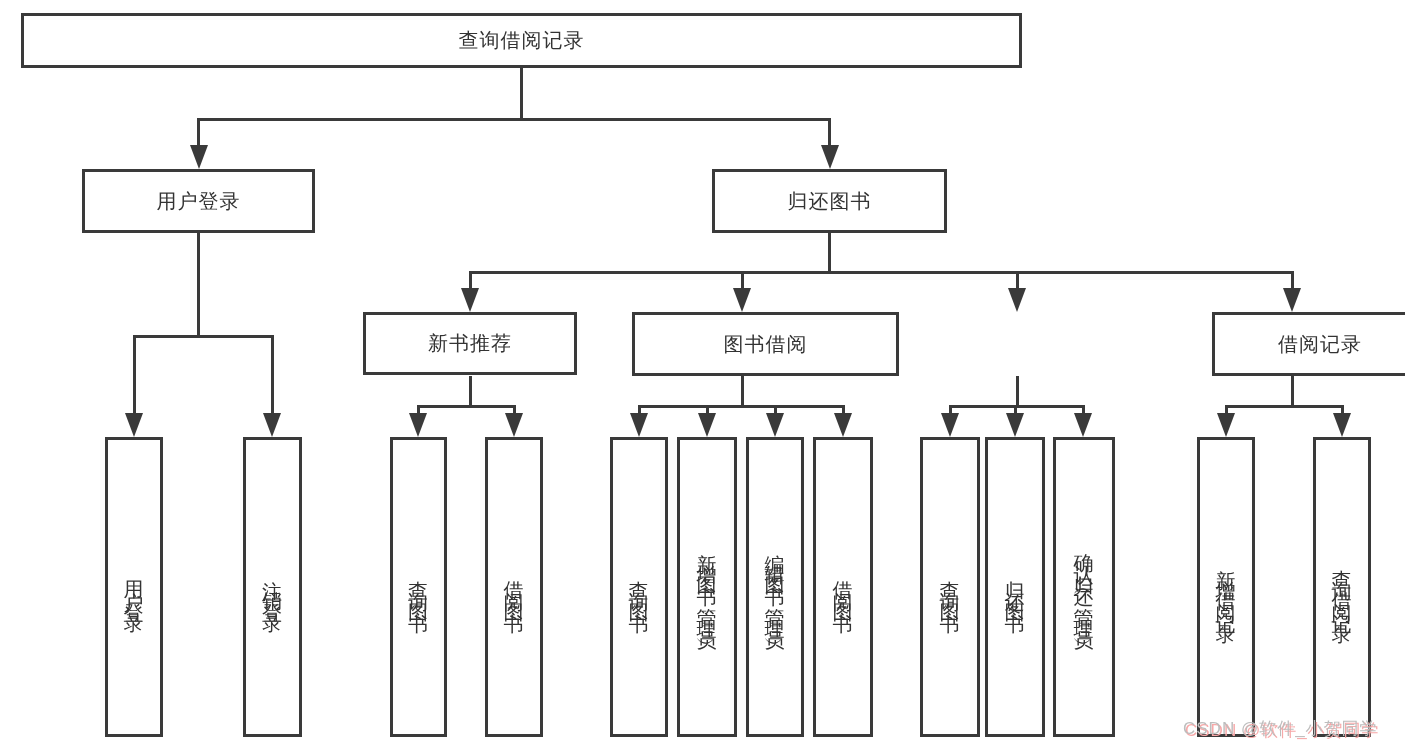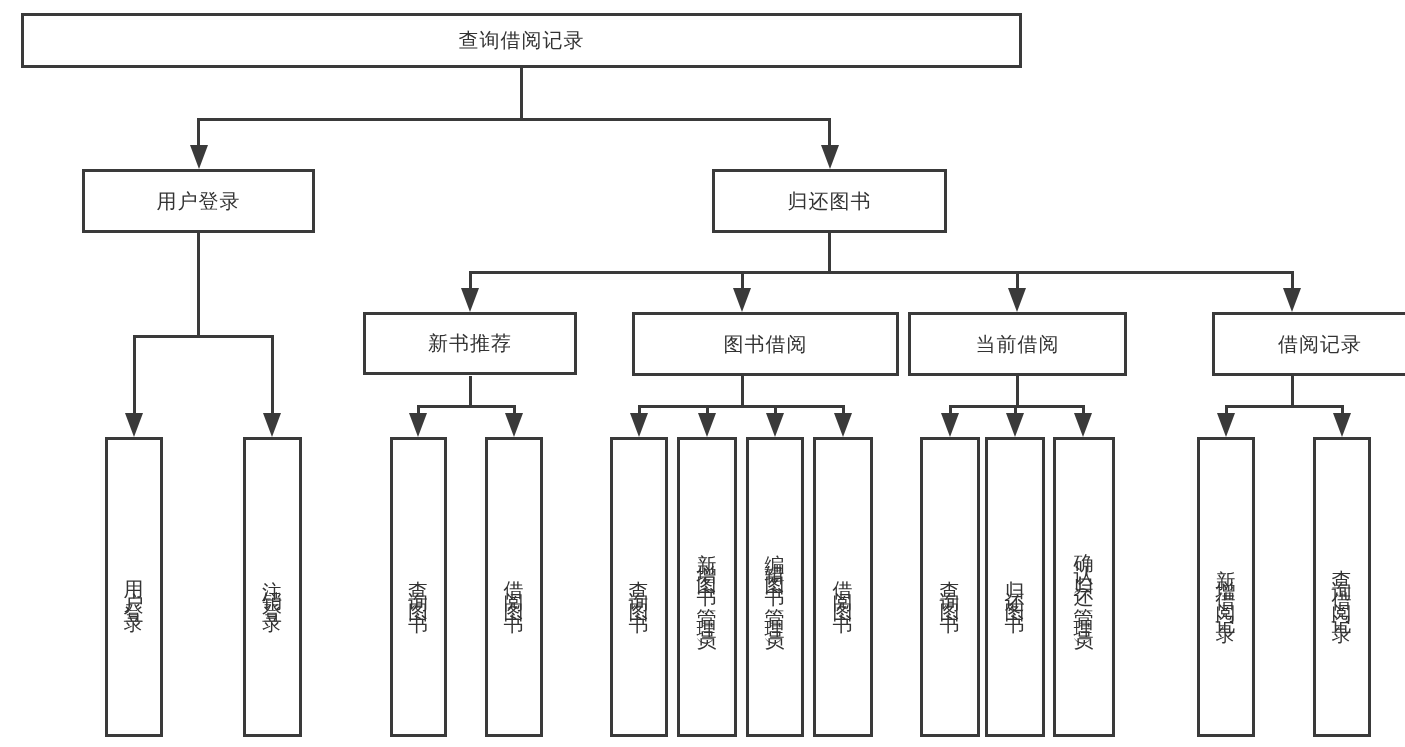--- a/index.html
+++ b/index.html
@@ -52,23 +52,20 @@
   </div>
 
   <div class="box" style="left:363px;top:312px;width:214px;height:63px;">
     <span>新书推荐</span>
   </div>
 
   <div class="box" style="left:632px;top:312px;width:267px;height:64px;">
     <span>图书借阅</span>
   </div>
 
-  <div class="box" style="left:908px;top:312px;width:219px;height:64px;">
-    <span>当前借阅</span>
-  </div>
 
   <div class="box" style="left:1184px;top:312px;width:216px;height:64px;margin-left:28px;">
     <span>借阅记录</span>
   </div>
 
   <div class="leaf" style="left:105px;top:437px;width:58px;height:300px;">
     <span class="vtext">用户登录</span>
   </div>
   <div class="leaf" style="left:243px;top:437px;width:59px;height:300px;">
     <span class="vtext">注销登录</span>
@@ -163,14 +160,15 @@
   <div class="vline" style="left:1082px;top:405px;height:9px;"></div>
   <div class="arrow" style="left:1074px;top:413px;"></div>
 
   <div class="vline" style="left:1291px;top:376px;height:31px;"></div>
   <div class="hline" style="left:1225px;top:405px;width:118px;"></div>
   <div class="vline" style="left:1225px;top:405px;height:9px;"></div>
   <div class="arrow" style="left:1217px;top:413px;"></div>
   <div class="vline" style="left:1341px;top:405px;height:9px;"></div>
   <div class="arrow" style="left:1333px;top:413px;"></div>
 
+  <div class="watermark">CSDN @软件_小贺同学</div>
 
 </div>
 
 </body></html>

